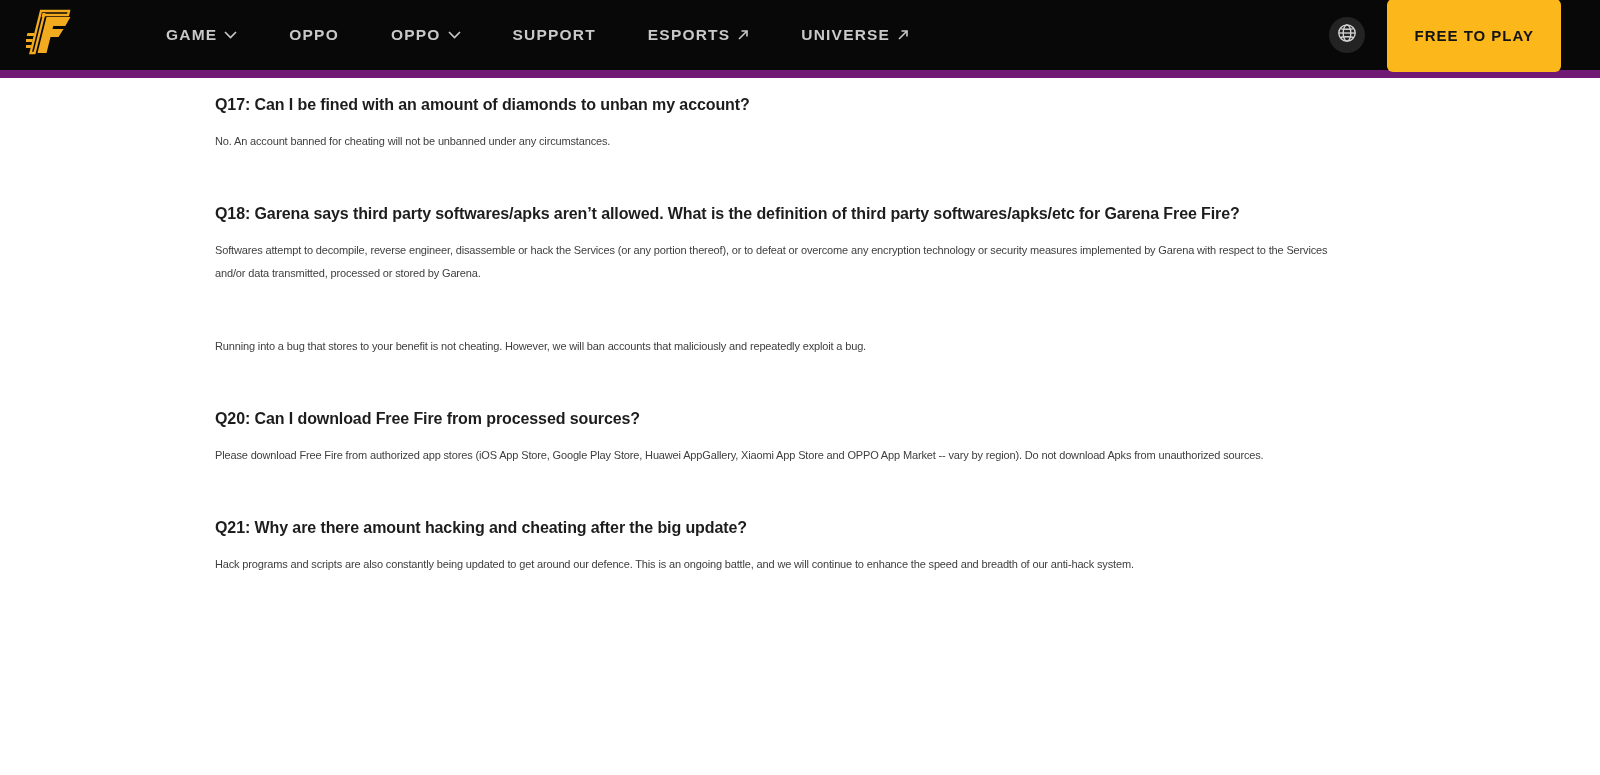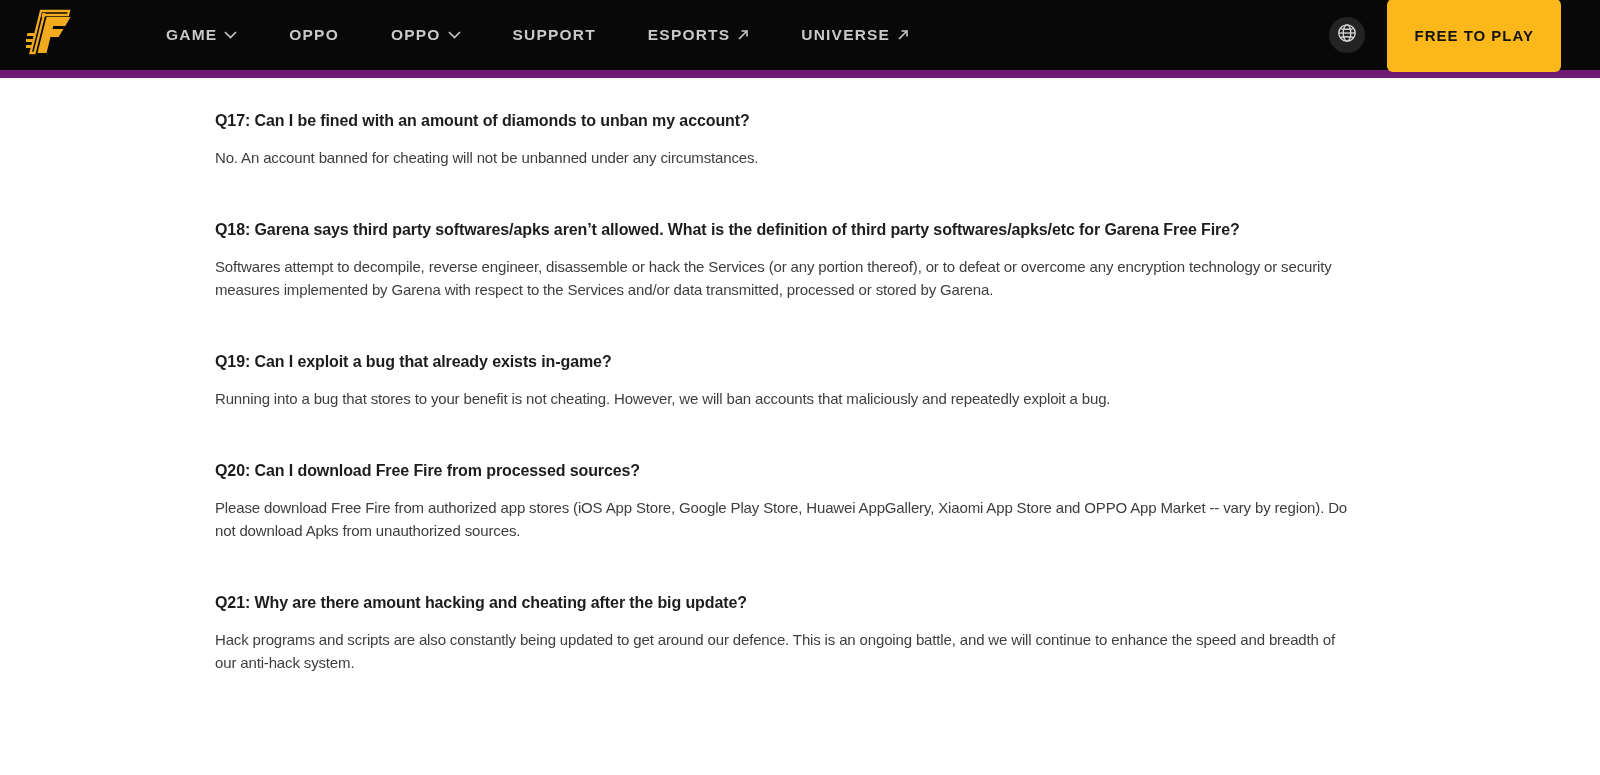--- a/index.html
+++ b/index.html
@@ -63,33 +63,33 @@
     border: none;
     border-radius: 6px;
     padding: 28px 27px;
     margin-right: 39px;
     cursor: pointer;
     white-space: nowrap;
   }
 
   
   .content {
-    padding: 32px 0 0 215px;
+    padding: 16px 0 0 215px;
   }
   .faq-item { margin-bottom: 50px; max-width: 1140px; }
   .faq-question {
     font-size: 16px;
     font-weight: bold;
     color: #1d1d1d;
     letter-spacing: -0.1px;
     margin-bottom: 15px;
     line-height: 21px;
   }
   .faq-answer {
-    font-size: 15px;
+    font-size: 11px;
     color: #3e3e3e;
     letter-spacing: -0.15px;
     line-height: 23px;
   }
 </style>
 </head>
 <body>
 
 <header class="navbar">
   <div class="logo-wrap">
@@ -175,21 +175,20 @@
 <main class="content">
   <section class="faq-item">
     <h3 class="faq-question">Q17: Can I be fined with an amount of diamonds to unban my account?</h3>
     <p class="faq-answer">No. An account banned for cheating will not be unbanned under any circumstances.</p>
   </section>
   <section class="faq-item">
     <h3 class="faq-question">Q18: Garena says third party softwares/apks aren’t allowed. What is the definition of third party softwares/apks/etc for Garena Free Fire?</h3>
     <p class="faq-answer">Softwares attempt to decompile, reverse engineer, disassemble or hack the Services (or any portion thereof), or to defeat or overcome any encryption technology or security measures implemented by Garena with respect to the Services and/or data transmitted, processed or stored by Garena.</p>
   </section>
   <section class="faq-item">
-    <h3 class="faq-question">Q19: Can I exploit a bug that already exists in-game?</h3>
     <p class="faq-answer">Running into a bug that stores to your benefit is not cheating. However, we will ban accounts that maliciously and repeatedly exploit a bug.</p>
   </section>
   <section class="faq-item">
     <h3 class="faq-question">Q20: Can I download Free Fire from processed sources?</h3>
     <p class="faq-answer">Please download Free Fire from authorized app stores (iOS App Store, Google Play Store, Huawei AppGallery, Xiaomi App Store and OPPO App Market -- vary by region). Do not download Apks from unauthorized sources.</p>
   </section>
   <section class="faq-item">
     <h3 class="faq-question">Q21: Why are there amount hacking and cheating after the big update?</h3>
     <p class="faq-answer">Hack programs and scripts are also constantly being updated to get around our defence. This is an ongoing battle, and we will continue to enhance the speed and breadth of our anti-hack system.</p>
   </section>

